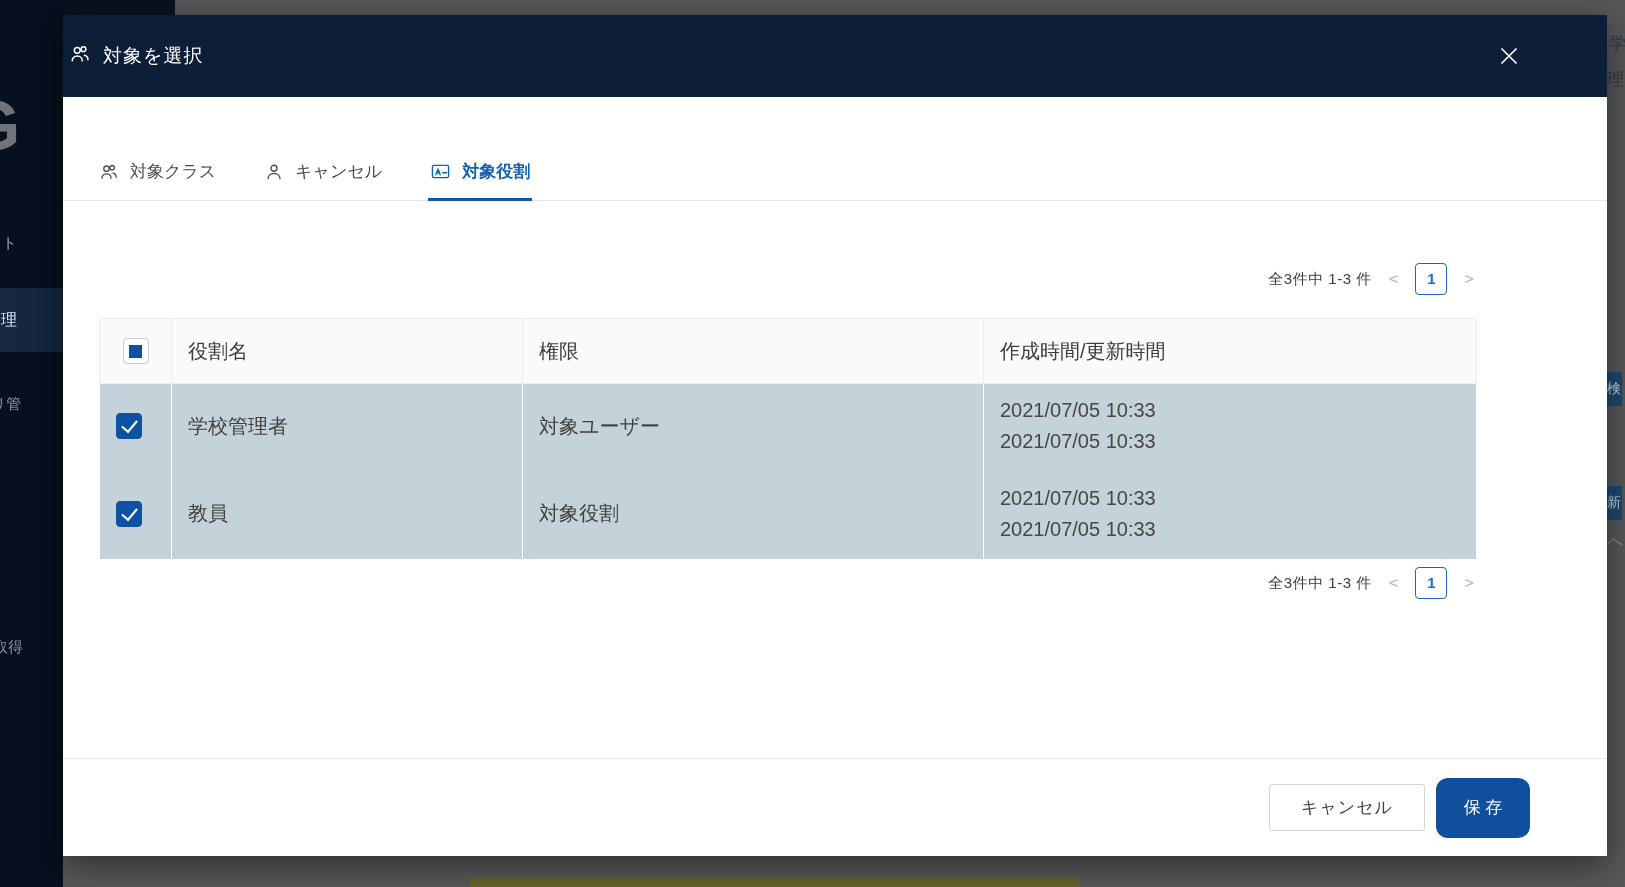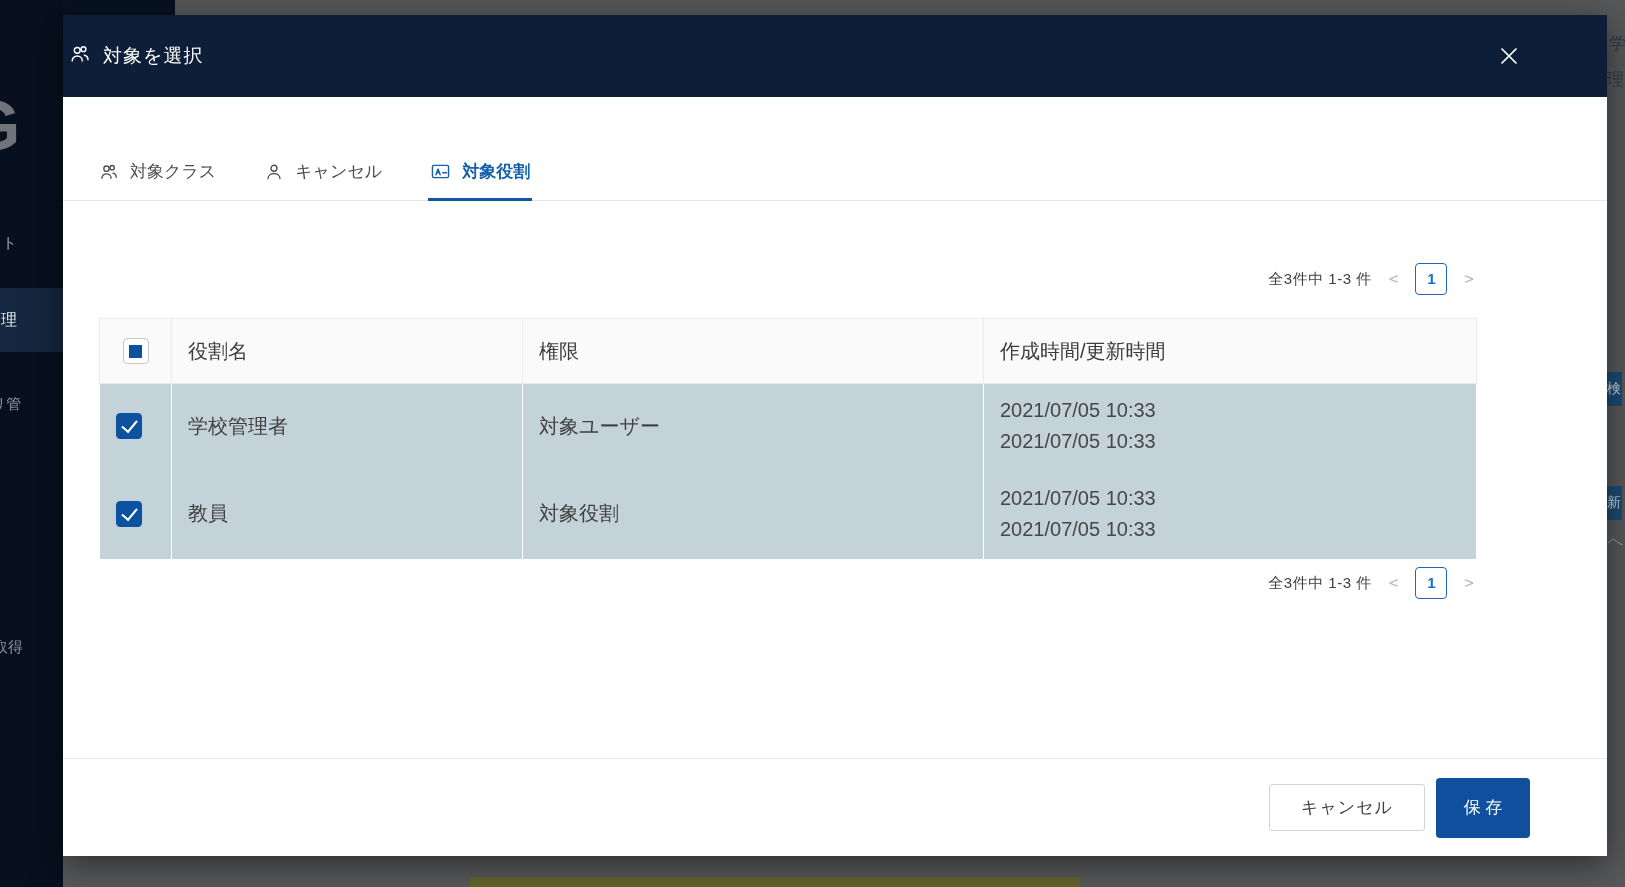--- a/index.html
+++ b/index.html
@@ -94,21 +94,21 @@
     position:absolute; left:0; bottom:0; width:100%; height:98px;
     border-top:1px solid #e8e8e8;
     display:flex; align-items:center; justify-content:flex-end; gap:11px; padding-right:77px;
   }
   .btn-cancel {
     width:156px; height:47px; background:#fff; border:1px solid #d4d4d4; border-radius:3px;
     font-size:17px; color:#3f3f3f; letter-spacing:1px; cursor:pointer;
     font-family:"Liberation Sans","DejaVu Sans",sans-serif;
   }
   .btn-save {
-    width:94px; height:60px; background:#0f4f9d; border:none; border-radius:4px;
+    width:94px; height:60px; background:#0f4f9d; border:none; border-radius:12px;
     font-size:17px; color:#fff; font-weight:500; cursor:pointer;
     font-family:"Liberation Sans","DejaVu Sans",sans-serif;
   }
 </style>
 </head>
 <body>
 
 <div class="bg-topbar"></div>
 <div class="bg-topbar-dark"></div>
 

